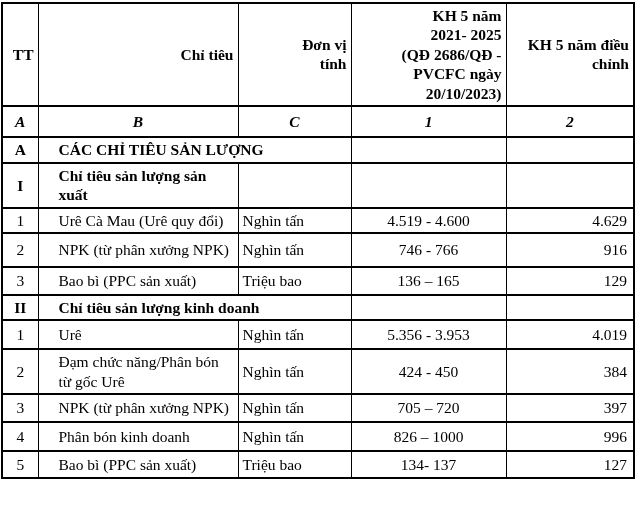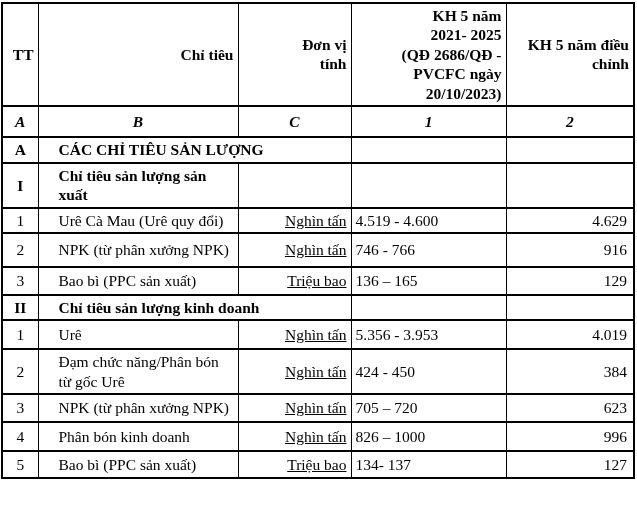--- a/index.html
+++ b/index.html
@@ -27,22 +27,22 @@
     line-height: 1.25;
     padding: 2px 4px;
     vertical-align: middle;
     overflow: hidden;
   }
   th { font-weight: bold; text-align: right; }
   .preline { white-space: pre-line; }
   .idx { font-weight: bold; font-style: italic; text-align: center; }
   .tt { text-align: center; }
   .label { text-align: left; padding-left: 20px; }
-  .unit { text-align: right; text-decoration: underline; }
-  .plan-val { }
+  .unit { text-align: left; }
+  .plan-val { text-align: center; }
   .adj { text-align: right; padding-right: 6px; }
   .bold { font-weight: bold; }
 </style>
 </head>
 <body>
 
 <div class="page">
   <table class="plan">
     <colgroup>
       <col style="width:36px">
@@ -136,21 +136,21 @@
         <td class="unit">Nghìn tấn</td>
         <td class="plan-val">424 - 450</td>
         <td class="adj">384</td>
       </tr>
 
       <tr style="height:28px">
         <td class="tt">3</td>
         <td class="label">NPK (từ phân xưởng NPK)</td>
         <td class="unit">Nghìn tấn</td>
         <td class="plan-val">705 – 720</td>
-        <td class="adj">623</td>
+        <td class="adj">397</td>
       </tr>
 
       <tr style="height:29px">
         <td class="tt">4</td>
         <td class="label">Phân bón kinh doanh</td>
         <td class="unit">Nghìn tấn</td>
         <td class="plan-val">826 – 1000</td>
         <td class="adj">996</td>
       </tr>
 

